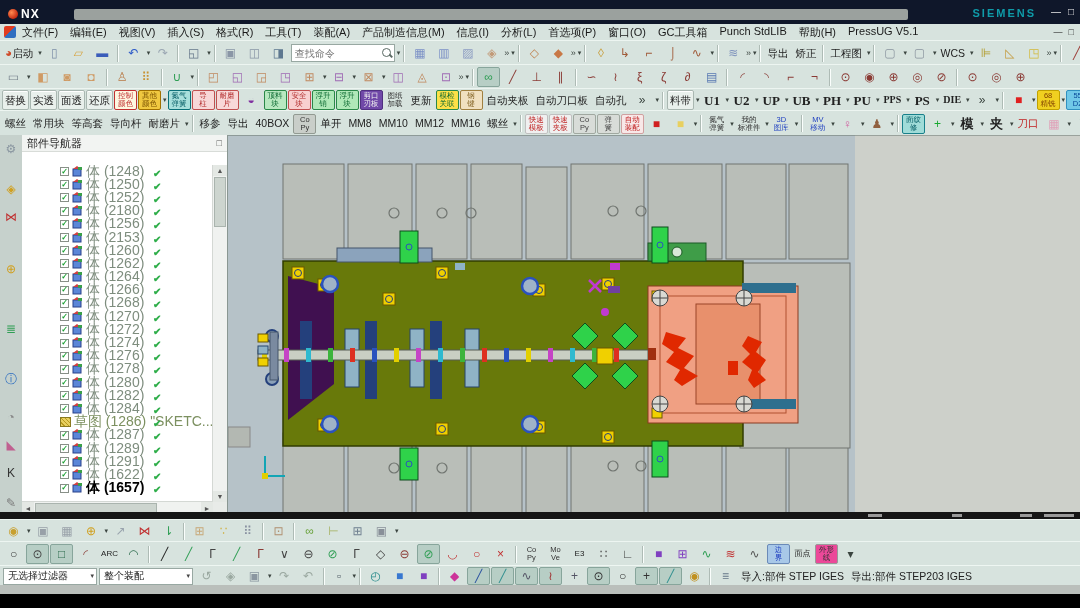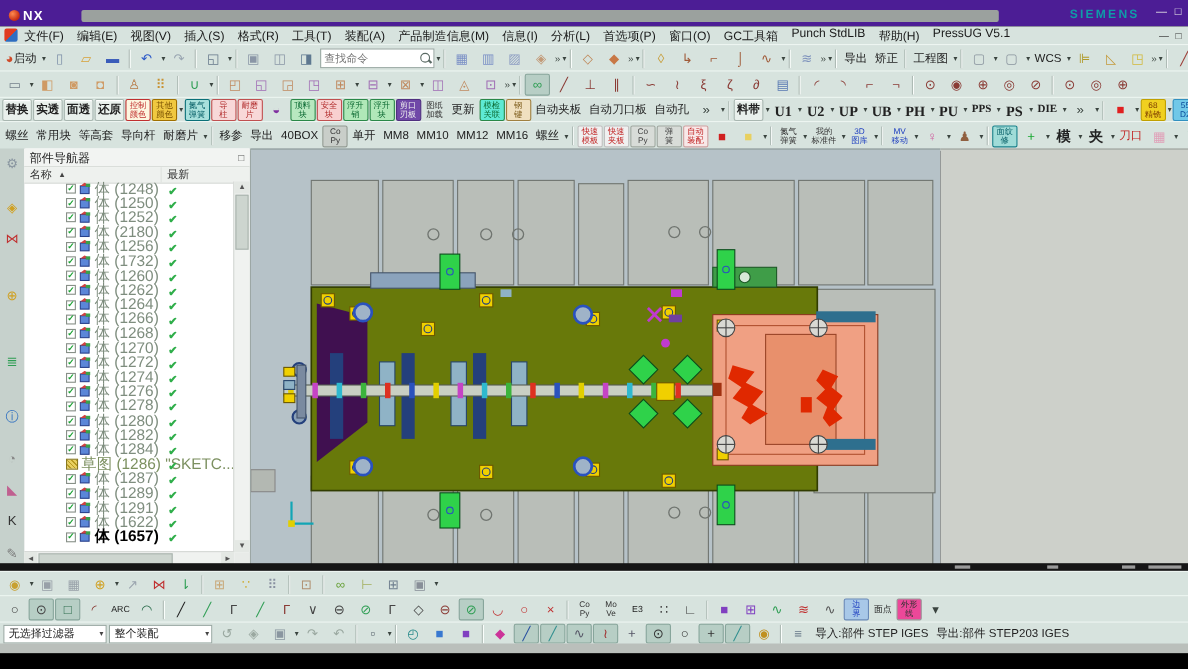--- a/index.html
+++ b/index.html
@@ -1,40 +1,40 @@
 <!DOCTYPE html>
 <html style="--bg-toolbar: #d7e3de; --bg-viewport: #b6c2c8; --bg-viewport2: #cdd0ca; --accent-teal: #0f9ba8; --plate: #68790a; --plate-stroke: #313c00; --slab: #b9beb8; --slab-stroke: #707570; --salmon: #f0a083; --salmon-stroke: #8a3a20; --red: #e02800; --purple: #401050; --navy: #24407c; --cyanbar: #8fb3c6; --green-bright: #2fd24a; --yellow: #f0d000; --blue-ring: #2a52be;"><head>
 <meta charset="utf-8">
 <style>
   html,body{margin:0;padding:0;background:#000;}
   #root{position:relative;width:1080px;height:608px;overflow:hidden;background:#000;
         font-family:"Liberation Sans",sans-serif;-webkit-font-smoothing:antialiased;}
   
-  .titlebar{position:absolute;top:0;left:0;right:0;height:24px;background:#4c1d95;}
+  .titlebar{position:absolute;top:0;left:0;right:0;height:24px;background:#0f172a;}
   .nxlogo{position:absolute;left:8px;top:7px;color:#fff;font-weight:bold;font-size:12px;letter-spacing:1px;display:flex;align-items:center;gap:3px;}
   .nxdot{width:10px;height:10px;border-radius:50%;background:radial-gradient(circle at 35% 35%,#ff8a50,#c62b12 70%);display:inline-block;}
   .titlestrip{position:absolute;left:74px;right:172px;top:9px;height:11px;background:#9ba19e;border-radius:2px;}
   .brand{position:absolute;right:44px;top:7px;color:var(--accent-teal);font-weight:bold;font-size:11px;letter-spacing:2px;}
   .winctl{position:absolute;right:6px;top:6px;color:#e8e8e8;font-size:10px;display:flex;gap:7px;}
   
   .menubar{position:absolute;top:24px;left:0;right:0;height:16px;background:var(--bg-toolbar);display:flex;align-items:center;font-size:11px;color:#1a1a1a;border-bottom:1px solid #c2cfc9;}
   .menubar .items{display:flex;gap:0;}
   .menubar .items span{padding:0 6px;white-space:nowrap;}
   .menu-logo{width:12px;height:12px;margin-left:4px;background:linear-gradient(135deg,#e03c20 50%,#2f6ec0 50%);border-radius:2px;}
   .menu-ctrls{margin-left:auto;margin-right:6px;color:#333;font-size:9px;display:flex;gap:6px;}
   
   .tbrow{position:absolute;left:0;right:0;display:flex;align-items:center;overflow:hidden;
          background:var(--bg-toolbar);border-top:1px solid #edf5f1;border-bottom:1px solid #b7c5bf;padding:0 2px;gap:1px;}
   #r1{top:40px;height:24px;} #r2{top:64px;height:24px;} #r3{top:88px;height:22px;} #r4{top:110px;height:25px;}
   #b1{top:519px;height:22px;} #b2{top:541px;height:24px;}
   .tb{height:18px;min-width:17px;display:inline-flex;align-items:center;justify-content:center;
       padding:0 2px;border:1px solid transparent;border-radius:2px;font-size:12px;line-height:1;color:#222;flex:0 0 auto;}
   .tb .g{font-size:12px;}
   .tb .t{font-size:10.5px;white-space:nowrap;}
-  .tb.raised{background:#e9f0ec;border-color:#a9b7b1;box-shadow:inset 0 1px 0 #fff;font-weight:bold;}
+  .tb.raised{background:#e9f0ec;border-color:#a9b7b1;box-shadow:inset 0 1px 0 #fff;}
   .tb.pressed{background:#b7cec5;border-color:#87a59b;}
   .tb.serif{font-family:"Liberation Serif",serif;font-weight:bold;}
   .tb.serif .t{font-size:13px;}
   .tb.serif.sm .t{font-size:10px;}
   .tb.big .t{font-size:13px;font-weight:bold;}
   .tb.tiny .t{font-size:8px;}
   .stack{display:flex;flex-direction:column;align-items:center;font-size:7.5px;line-height:8px;white-space:nowrap;}
   .sep{width:1px;height:17px;background:#aebbb5;border-right:1px solid #fafefc;margin:0 2px;flex:0 0 auto;}
   .ddv{font-size:7px;color:#3a443f;margin:0 0 0 1px;flex:0 0 auto;}
   .more{font-size:9px;color:#3a443f;flex:0 0 auto;}
@@ -481,21 +481,21 @@
       </span>
       <span class="tb">
         <span class="stack" style="color: rgb(51, 51, 51);">
           <span>图纸</span>
           <span>加载</span>
         </span>
       </span>
       <span class="tb">
         <span class="t">更新</span>
       </span>
-      <span class="tb" style="background: #5eead4; border-color: rgb(42, 136, 72);">
+      <span class="tb" style="background: #fde047; border-color: rgb(42, 136, 72);">
         <span class="stack" style="color: rgb(10, 104, 48);">
           <span>模检</span>
           <span>关联</span>
         </span>
       </span>
       <span class="tb" style="background: rgb(240, 224, 192); border-color: rgb(160, 128, 64);">
         <span class="stack" style="color: rgb(128, 96, 32);">
           <span>钢</span>
           <span>键</span>
         </span>
@@ -770,25 +770,20 @@
       <span class="tb" style="margin-top: 14px;">
         <span class="g" style="color: rgb(119, 119, 119);">✎</span>
       </span>
     </div>
 
   <div class="nav">
     <div class="navtitle">
       <span>部件导航器</span>
       <span class="wbox">□</span>
     </div>
-    <div class="navhead">
-      <span>名称</span>
-      <span class="sort">▲</span>
-      <span class="latesthead">最新</span>
-    </div>
     <div class="navrows">
 
         <div class="navrow">
           <span class="chk"></span>
           <span class="ico-body"><svg width="11" height="11">
               <rect x="1" y="3" width="8" height="7" fill="#5b86d8" stroke="#28408a" stroke-width="1"></rect>
               <path d="M1,3 L5,0 L9,3 Z" fill="#d04040"></path>
               <rect x="6" y="1" width="4" height="3" fill="#3aa04a"></rect>
             </svg></span>
 
@@ -845,21 +840,21 @@
         </div>
 
         <div class="navrow">
           <span class="chk"></span>
           <span class="ico-body"><svg width="11" height="11">
               <rect x="1" y="3" width="8" height="7" fill="#5b86d8" stroke="#28408a" stroke-width="1"></rect>
               <path d="M1,3 L5,0 L9,3 Z" fill="#d04040"></path>
               <rect x="6" y="1" width="4" height="3" fill="#3aa04a"></rect>
             </svg></span>
 
-          <span class="lbl">体 (1732)</span>
+          <span class="lbl">体 (2153)</span>
           <span class="latest"></span>
         </div>
 
         <div class="navrow">
           <span class="chk"></span>
           <span class="ico-body"><svg width="11" height="11">
               <rect x="1" y="3" width="8" height="7" fill="#5b86d8" stroke="#28408a" stroke-width="1"></rect>
               <path d="M1,3 L5,0 L9,3 Z" fill="#d04040"></path>
               <rect x="6" y="1" width="4" height="3" fill="#3aa04a"></rect>
             </svg></span>

